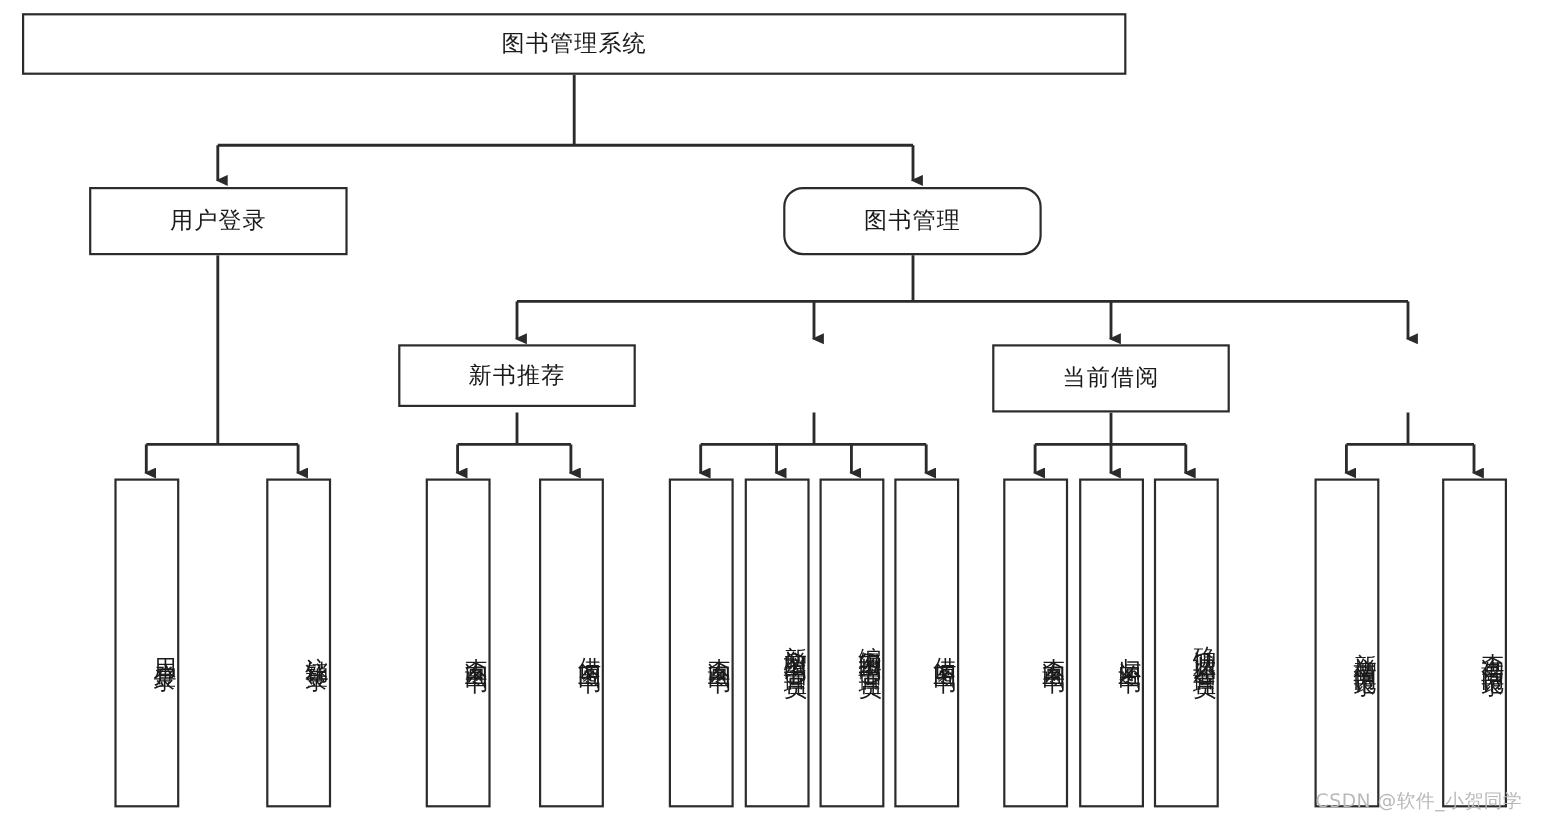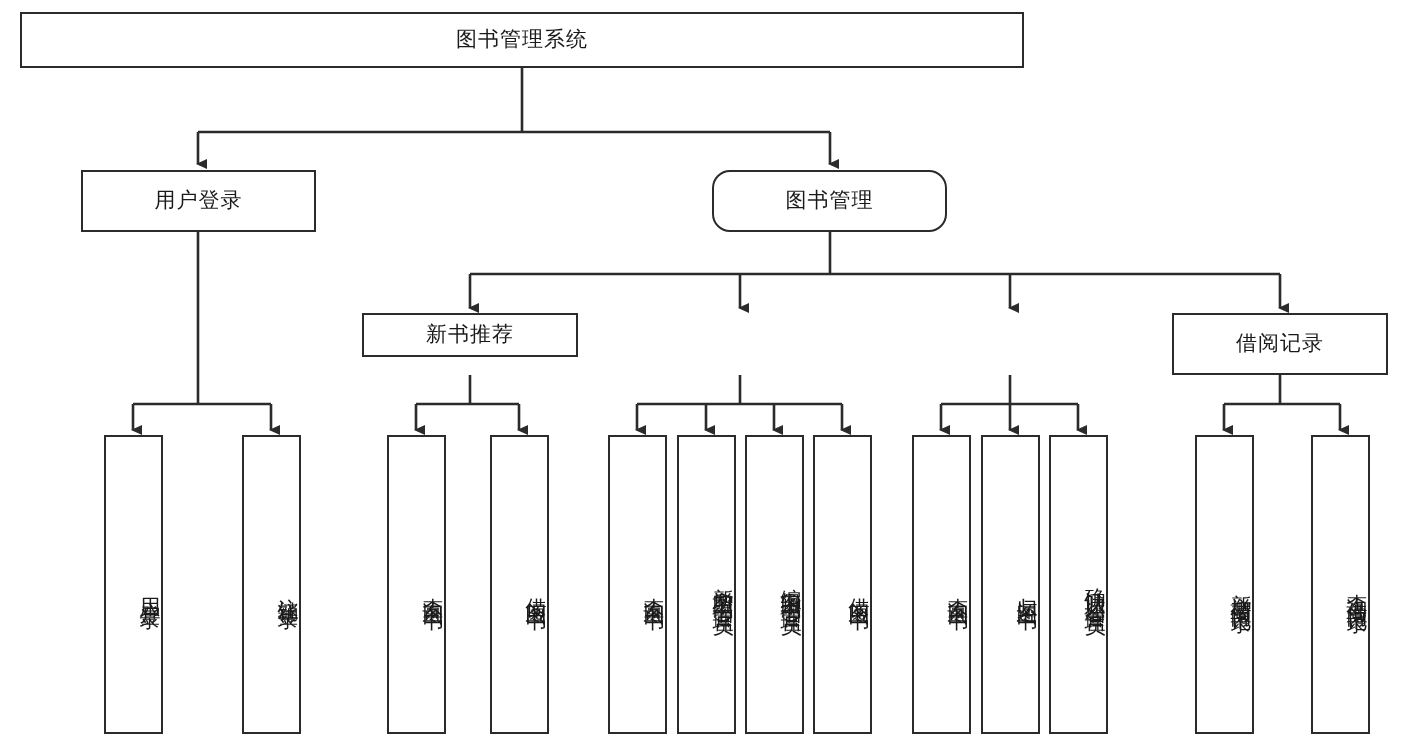--- a/index.html
+++ b/index.html
@@ -127,25 +127,25 @@
     <span class="label">图书管理系统</span>
   </div>
 
   <div class="node horiz" style="left:81px; top:170px; width:235px; height:62px;">
     <span class="label">用户登录</span>
   </div>
   <div class="node horiz" style="left:712px; top:170px; width:235px; height:62px;border-radius:18px;">
     <span class="label">图书管理</span>
   </div>
 
-  <div class="node horiz" style="left:362px; top:313px; width:216px; height:44px;">
+  <div class="node horiz" style="left:362px; top:313px; width:216px; height:57px;">
     <span class="label">新书推荐</span>
   </div>
-  <div class="node horiz" style="left:1172px; top:313px; width:216px; height:62px;">
-    <span class="label">借阅记录</span>
+  <div class="node horiz" style="left:902px; top:313px; width:216px; height:62px;">
+    <span class="label">当前借阅</span>
   </div>
 
   <div class="node vert" style="left:104px; top:435px; width:59px; height:299px;">
     <span class="label">用户登录</span>
   </div>
   <div class="node vert" style="left:242px; top:435px; width:59px; height:299px;">
     <span class="label">注销登录</span>
   </div>
 
   <div class="node vert" style="left:387px; top:435px; width:59px; height:299px;">
@@ -178,14 +178,17 @@
     <span class="label">确认归还（管理员）</span>
   </div>
 
   <div class="node vert" style="left:1195px; top:435px; width:59px; height:299px;">
     <span class="label">新增借阅记录</span>
   </div>
   <div class="node vert" style="left:1311px; top:435px; width:59px; height:299px;">
     <span class="label">查询借阅记录</span>
   </div>
 
+  <div class="watermark" style="left:1196px; top:717px;">
+    <span>CSDN @软件_小贺同学</span>
+  </div>
 
 </div>
 
 </body></html>

